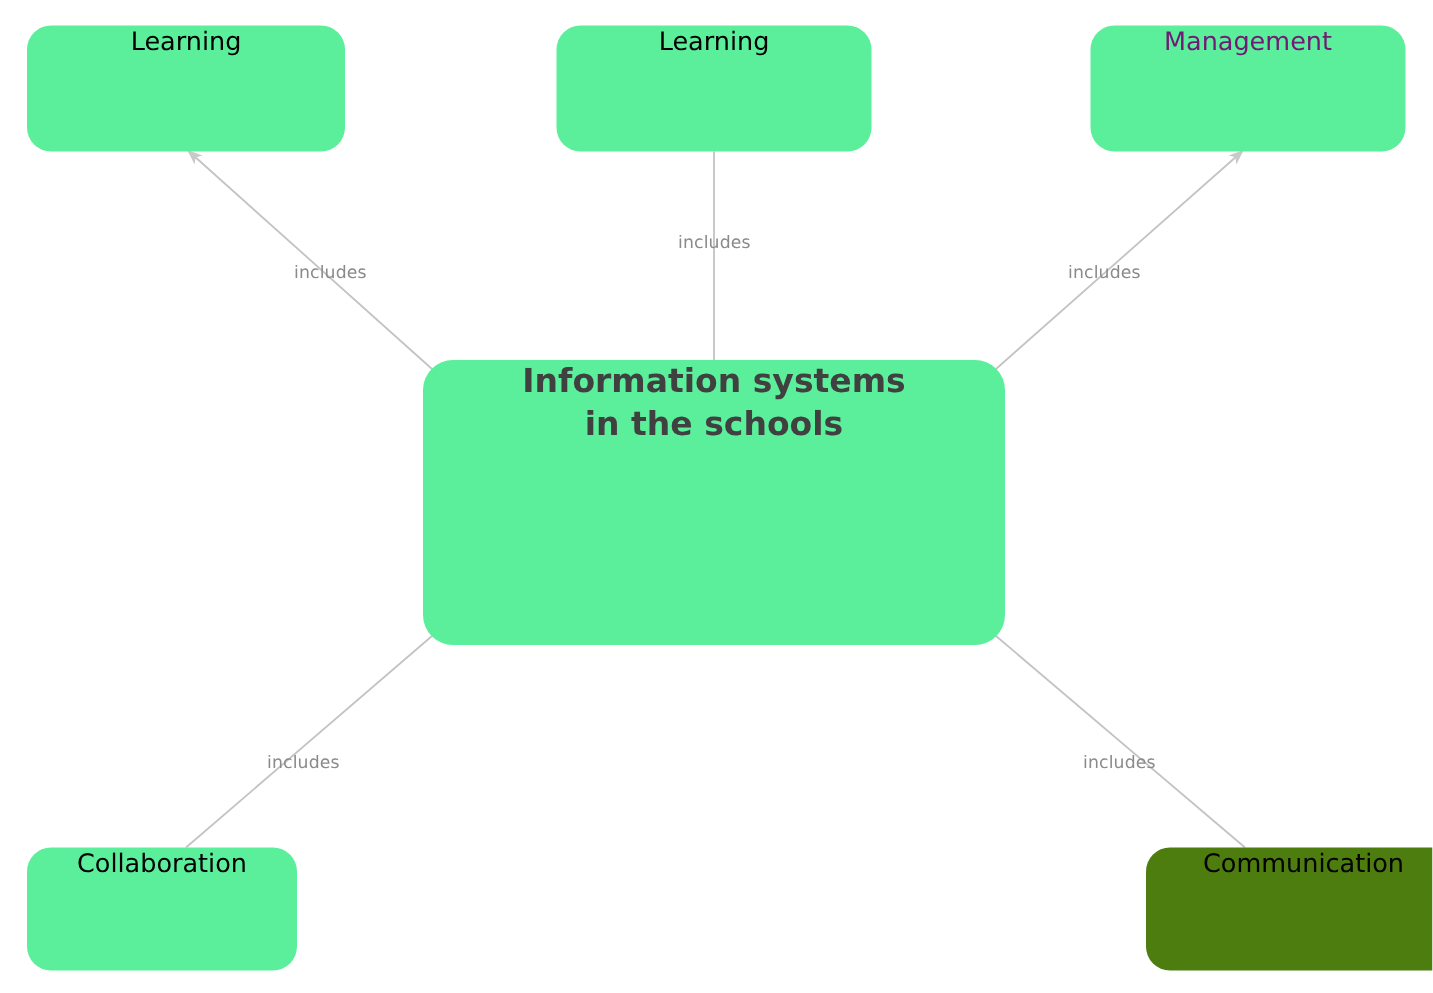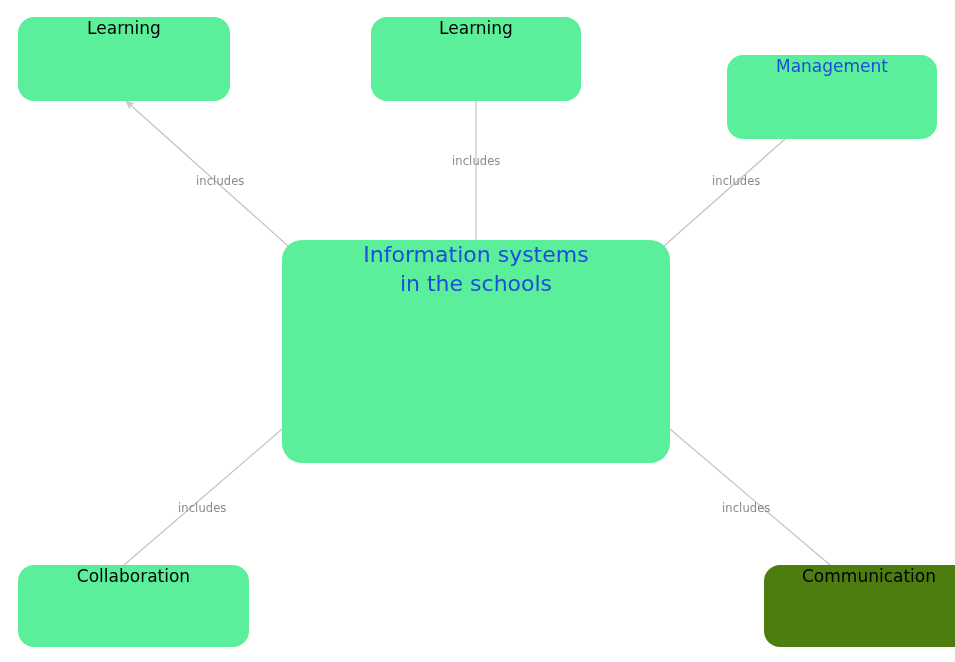--- a/index.html
+++ b/index.html
@@ -67,26 +67,26 @@
         </marker>
       </defs>
       <line x1="288" y1="246" x2="126" y2="101" stroke="#c3c3c3" stroke-width="1.2" marker-end="url(#arrowhead)"></line>
       <line x1="476" y1="240" x2="476" y2="101" stroke="#c3c3c3" stroke-width="1.2"></line>
       <line x1="664" y1="246" x2="828" y2="101" stroke="#c3c3c3" stroke-width="1.2" marker-end="url(#arrowhead)"></line>
       <line x1="288" y1="424" x2="124" y2="565" stroke="#c3c3c3" stroke-width="1.2"></line>
       <line x1="664" y1="424" x2="830" y2="565" stroke="#c3c3c3" stroke-width="1.2"></line>
     </svg>
 
   <div id="node-layer">
-      <div class="node central" style="left: 282px; top: 240px; width: 388px; height: 223px; background: rgb(92, 239, 155); color: #1d4ed8;"><span>Information systems
+      <div class="node central" style="left: 282px; top: 240px; width: 388px; height: 190px; background: rgb(92, 239, 155); color: #404040; font-weight: bold;"><span>Information systems
 in the schools</span></div>
       <div class="node leaf" style="left: 18px; top: 17px; width: 212px; height: 84px; background: rgb(92, 239, 155); color: rgb(0, 0, 0);"><span>Learning</span></div>
       <div class="node leaf" style="left: 371px; top: 17px; width: 210px; height: 84px; background: rgb(92, 239, 155); color: rgb(0, 0, 0);"><span>Learning</span></div>
-      <div class="node leaf" style="left: 727px; top: 17px; width: 210px; height: 84px; background: rgb(92, 239, 155); color: #1d4ed8; margin-top: 38px;"><span>Management</span></div>
-      <div class="node leaf" style="left: 18px; top: 565px; width: 231px; height: 82px; background: rgb(92, 239, 155); color: rgb(0, 0, 0);"><span>Collaboration</span></div>
+      <div class="node leaf" style="left: 727px; top: 17px; width: 210px; height: 84px; background: rgb(92, 239, 155); color: #701a75;"><span>Management</span></div>
+      <div class="node leaf" style="left: 18px; top: 565px; width: 180px; height: 82px; background: rgb(92, 239, 155); color: rgb(0, 0, 0);"><span>Collaboration</span></div>
       <div class="node leaf" style="left: 727px; top: 565px; width: 210px; height: 82px; background: #4d7c0f; color: rgb(0, 0, 0); margin-left: 37px;"><span>Communication</span></div>
     </div>
 
   <div id="label-layer">
       <div class="edge-label" style="left: 196px; top: 174px;">includes</div>
       <div class="edge-label" style="left: 452px; top: 154px;">includes</div>
       <div class="edge-label" style="left: 712px; top: 174px;">includes</div>
       <div class="edge-label" style="left: 178px; top: 501px;">includes</div>
       <div class="edge-label" style="left: 722px; top: 501px;">includes</div>
     </div>

